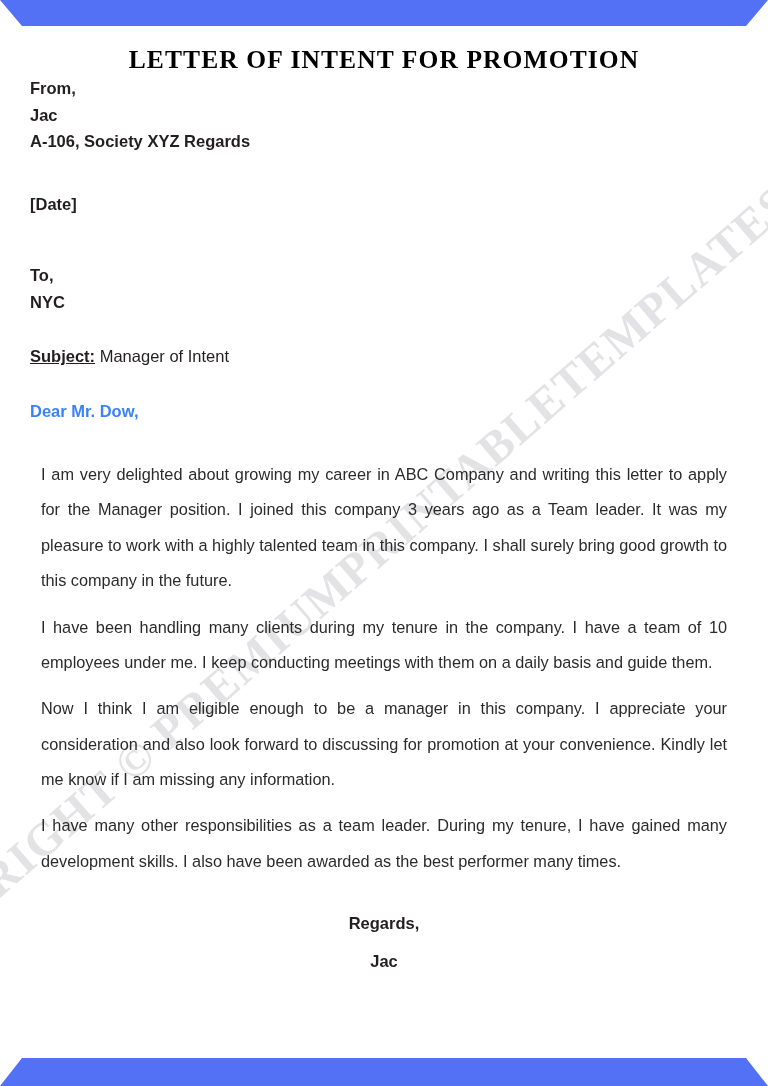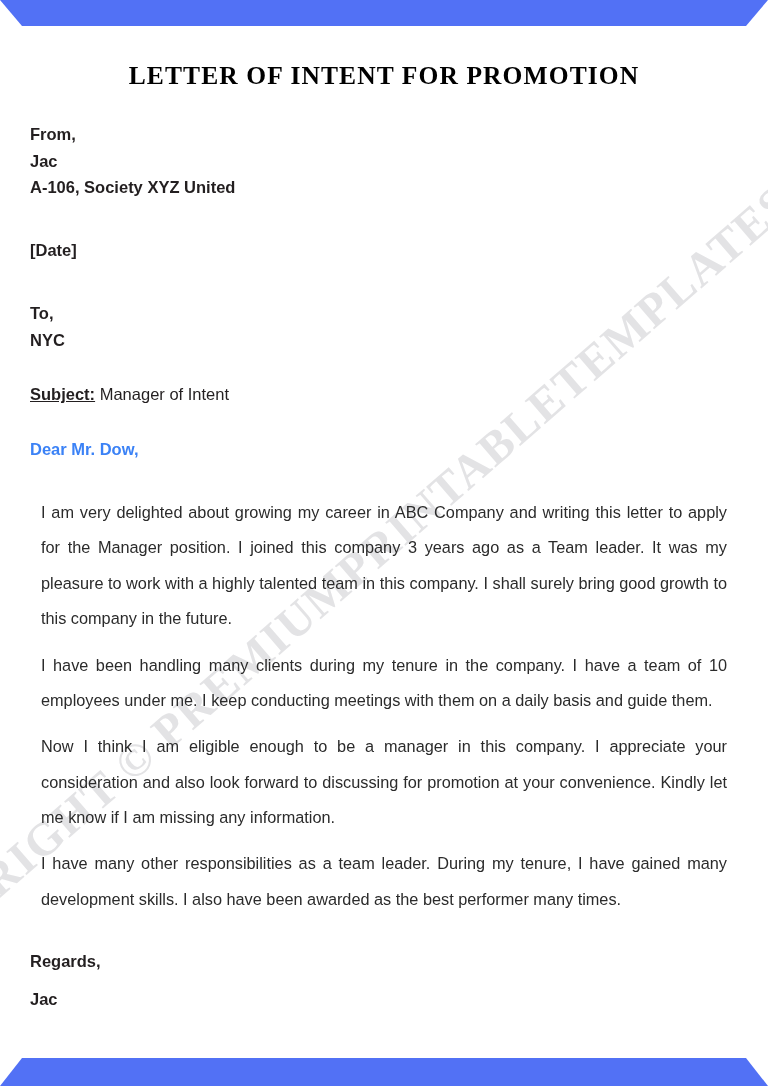--- a/index.html
+++ b/index.html
@@ -54,39 +54,38 @@
     color: #e3e3e5;
     pointer-events: none;
     user-select: none;
     z-index: 0;
   }
 
   
   .content {
     position: absolute;
     left: 0;
-    top: 16px;
+    top: 0;
     width: 768px;
     padding: 0 30px;
     box-sizing: border-box;
     z-index: 2;
   }
 
   .doc-title {
     margin: 45px 0 0 0;
     text-align: center;
     font-family: "Liberation Serif", serif;
     font-weight: 700;
     font-size: 25.5px;
     letter-spacing: 1.1px;
     color: #000000;
   }
 
   .block {
-    margin-top: 30px;
   }
 
   .addr-line,
   .strong-line {
     font-size: 16.5px;
     font-weight: 700;
     line-height: 1.62;
     color: #231f20;
   }
 
@@ -118,20 +117,21 @@
     text-justify: inter-word;
     color: #2b2b2b;
     margin: 11px;
   }
   .para + .para {
     margin-top: 0;
   }
 
   .sign-off {
     margin-top: 26px;
+    text-align: center;
   }
   .sign-off .strong-line {
     line-height: 2.3;
   }
 </style>
 </head>
 <body>
 
 <div class="page">
 
@@ -139,32 +139,32 @@
 
   <div class="watermark">COPYRIGHT © PREMIUMPRINTABLETEMPLATES.COM</div>
 
   <div class="content">
 
     <h1 class="doc-title">LETTER OF INTENT FOR PROMOTION</h1>
 
     <div class="block">
       <div class="addr-line">From,</div>
       <div class="addr-line">Jac</div>
-      <div class="addr-line">A-106, Society XYZ United</div>
+      <div class="addr-line">A-106, Society XYZ Regards</div>
     </div>
 
     <div class="spacer-md"></div>
 
     <div class="block" style="margin-top:8px">
       <div class="addr-line">[Date]</div>
     </div>
 
     <div class="spacer-md"></div>
 
-    <div class="block" style="margin-top:8px">
+    <div class="block" style="margin-top:16px">
       <div class="addr-line">To,</div>
       <div class="addr-line">NYC</div>
     </div>
 
     <div class="spacer-md"></div>
 
     <div class="subject-line">
       <span class="lbl">Subject:</span><span> Manager of Intent</span>
     </div>
 

